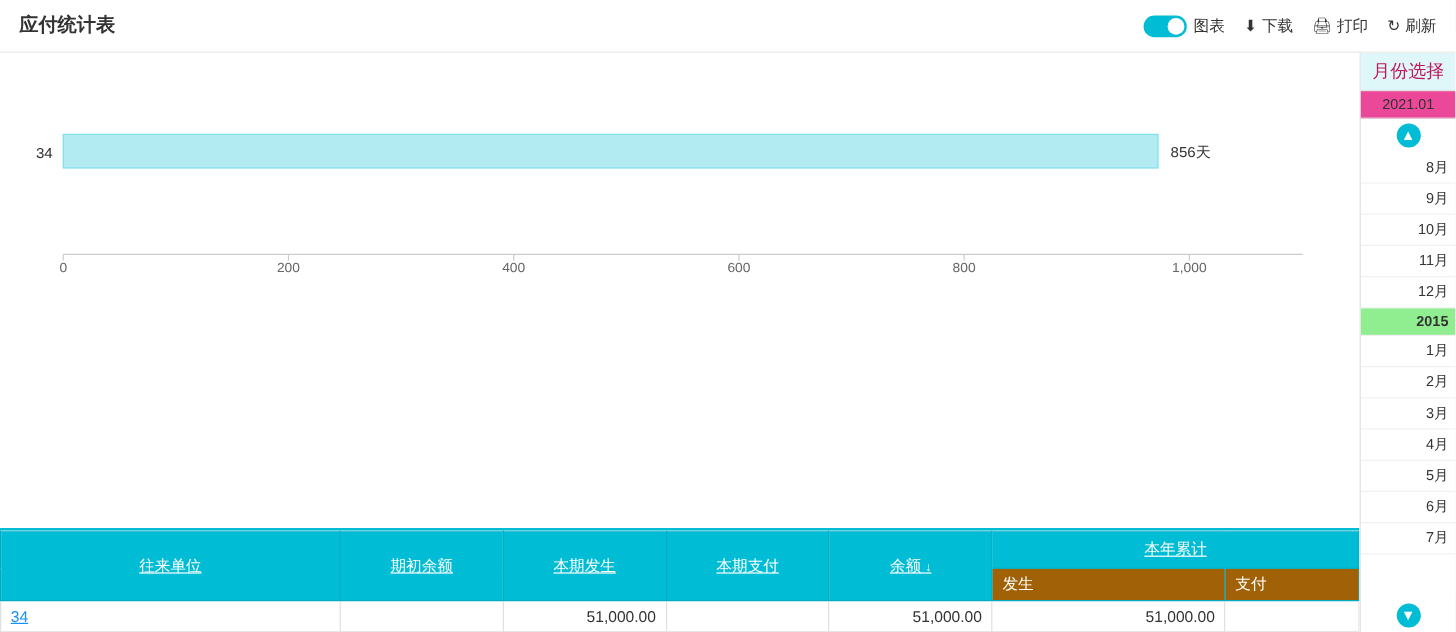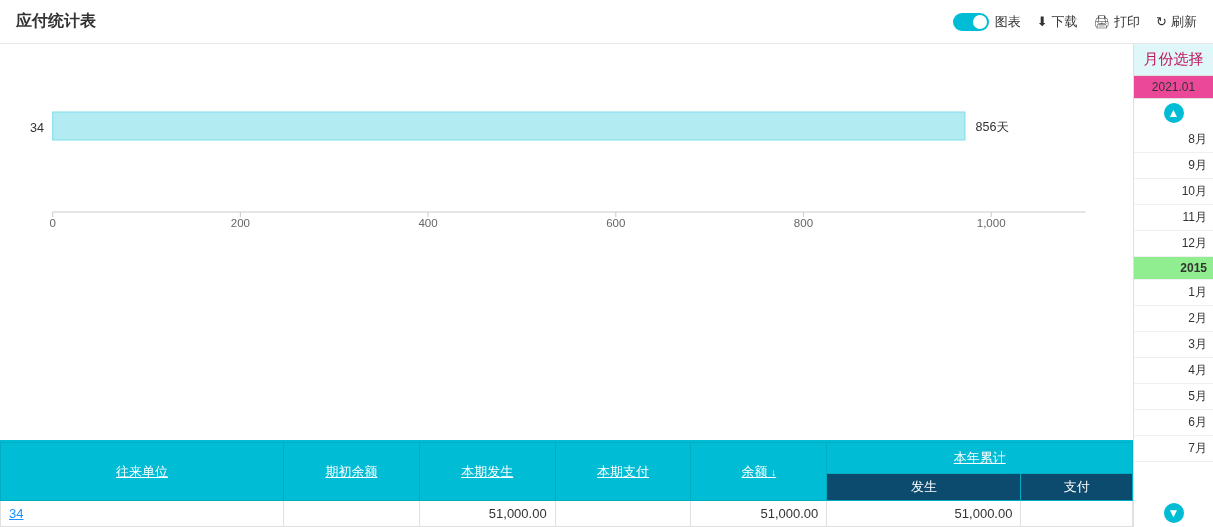--- a/index.html
+++ b/index.html
@@ -32,21 +32,21 @@
     .sort-tab.active { color: #00bcd4; border-bottom: 1px solid #00bcd4; }
 
     
     .chart-container { flex: 1; padding: 8px 16px 4px 16px; position: relative; }
 
     
     .table-area { border-top: 2px solid #00bcd4; }
     .table-wrapper { width: 100%; overflow-x: auto; }
     table { width: 100%; border-collapse: collapse; }
     .table-header-row th { background: #00bcd4; color: #fff; text-align: center; padding: 6px 8px; font-size: 13px; font-weight: normal; border: 1px solid #00acc1; white-space: nowrap; text-decoration: underline; }
-    .table-sub-header th { background: #0c4a6e; color: #fff; text-align: center; padding: 4px 8px; font-size: 13px; font-weight: normal; border: 1px solid #00acc1; }
+    .table-sub-header th { background: #a16207; color: #fff; text-align: left; padding: 4px 8px; font-size: 13px; font-weight: normal; border: 1px solid #00acc1; }
     .data-row td { padding: 5px 8px; border: 1px solid #e0e0e0; font-size: 13px; text-align: right; background: #fff; }
     .data-row td:first-child { text-align: left; color: #1890ff; text-decoration: underline; cursor: pointer; }
 
     
     .right-sidebar { width: 80px; border-left: 1px solid #e0e0e0; display: flex; flex-direction: column; background: #fff; }
     .sidebar-header { background: #e0f7fa; text-align: center; padding: 6px 4px; font-size: 15px; color: #be185d; border-bottom: 1px solid #e0e0e0; }
     .sidebar-year { background: #ec4899; text-align: center; padding: 4px; font-size: 12px; color: #333; border-bottom: 1px solid #e0e0e0; }
     .sidebar-nav { display: flex; justify-content: center; padding: 4px; }
     .nav-arrow { width: 20px; height: 20px; background: #00bcd4; border-radius: 50%; display: flex; align-items: center; justify-content: center; color: #fff; cursor: pointer; font-size: 12px; }
     .sidebar-months { flex: 1; overflow-y: auto; }

